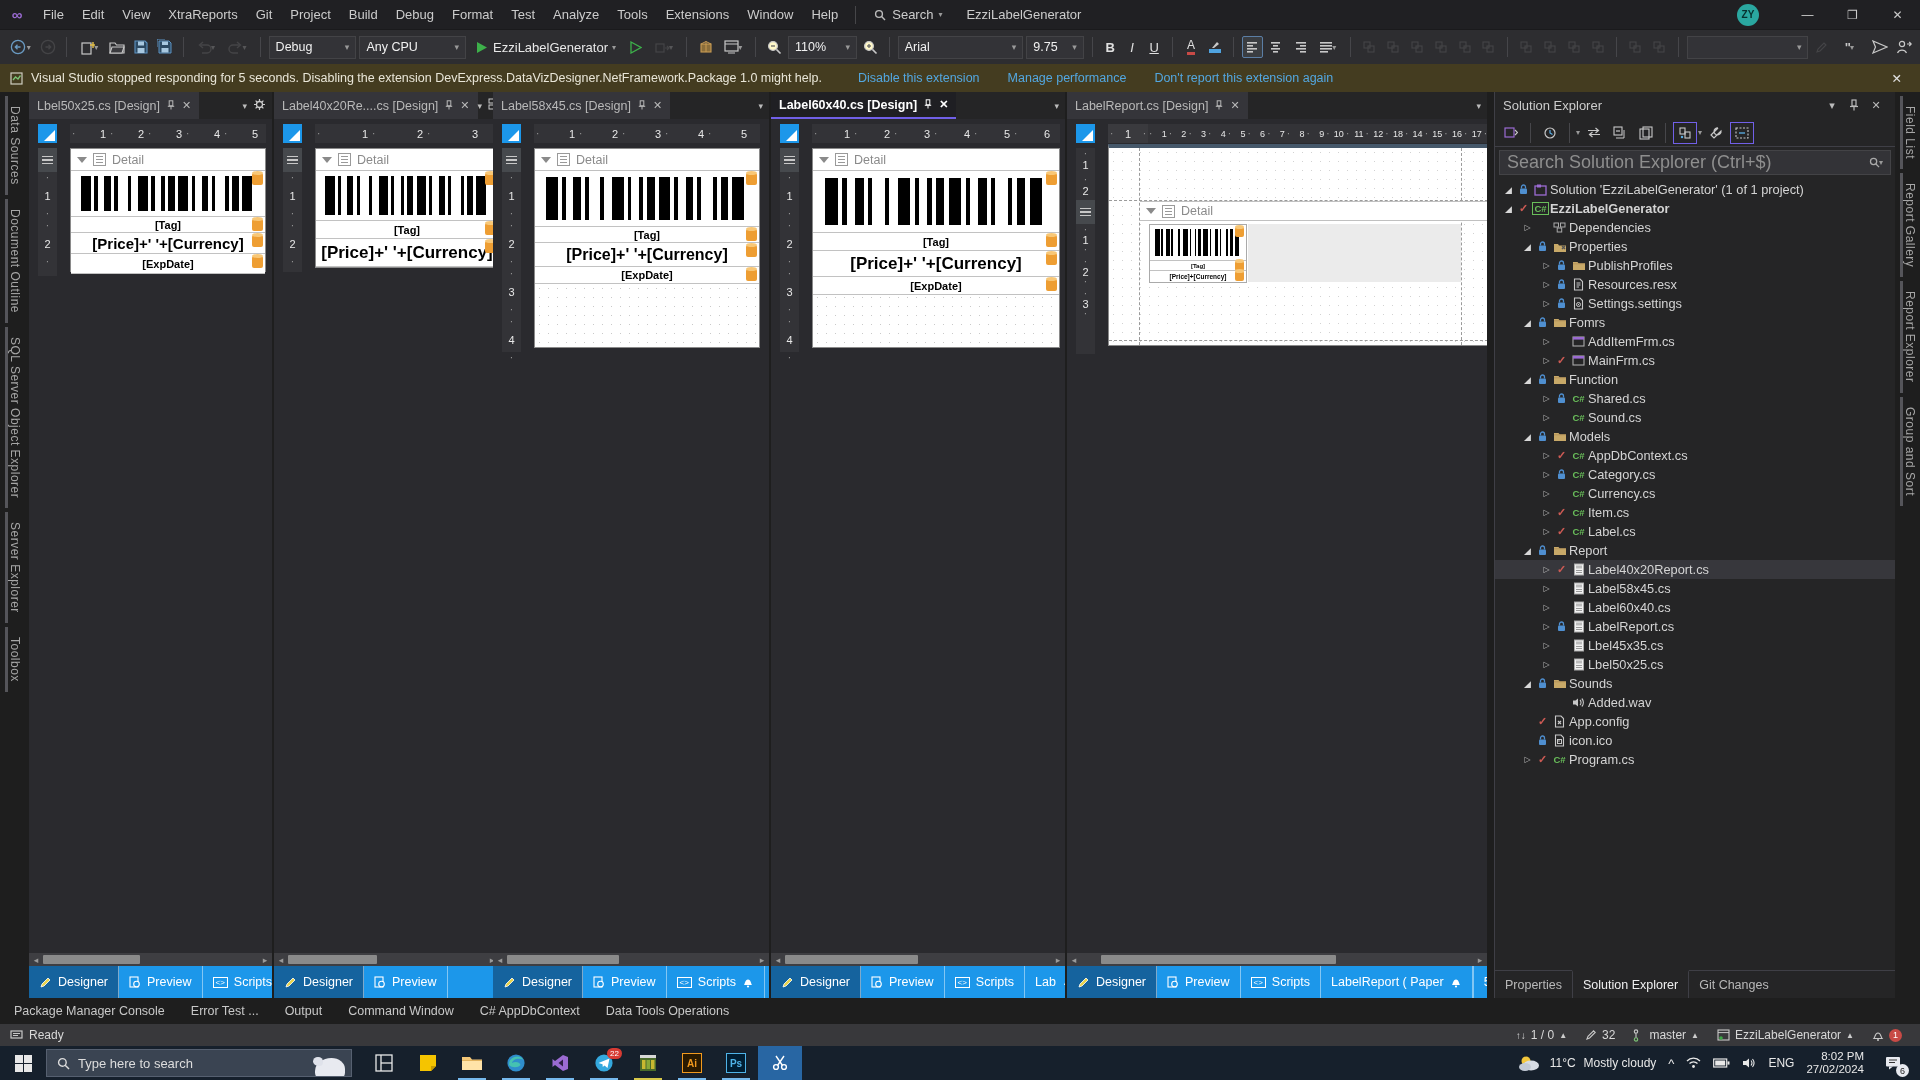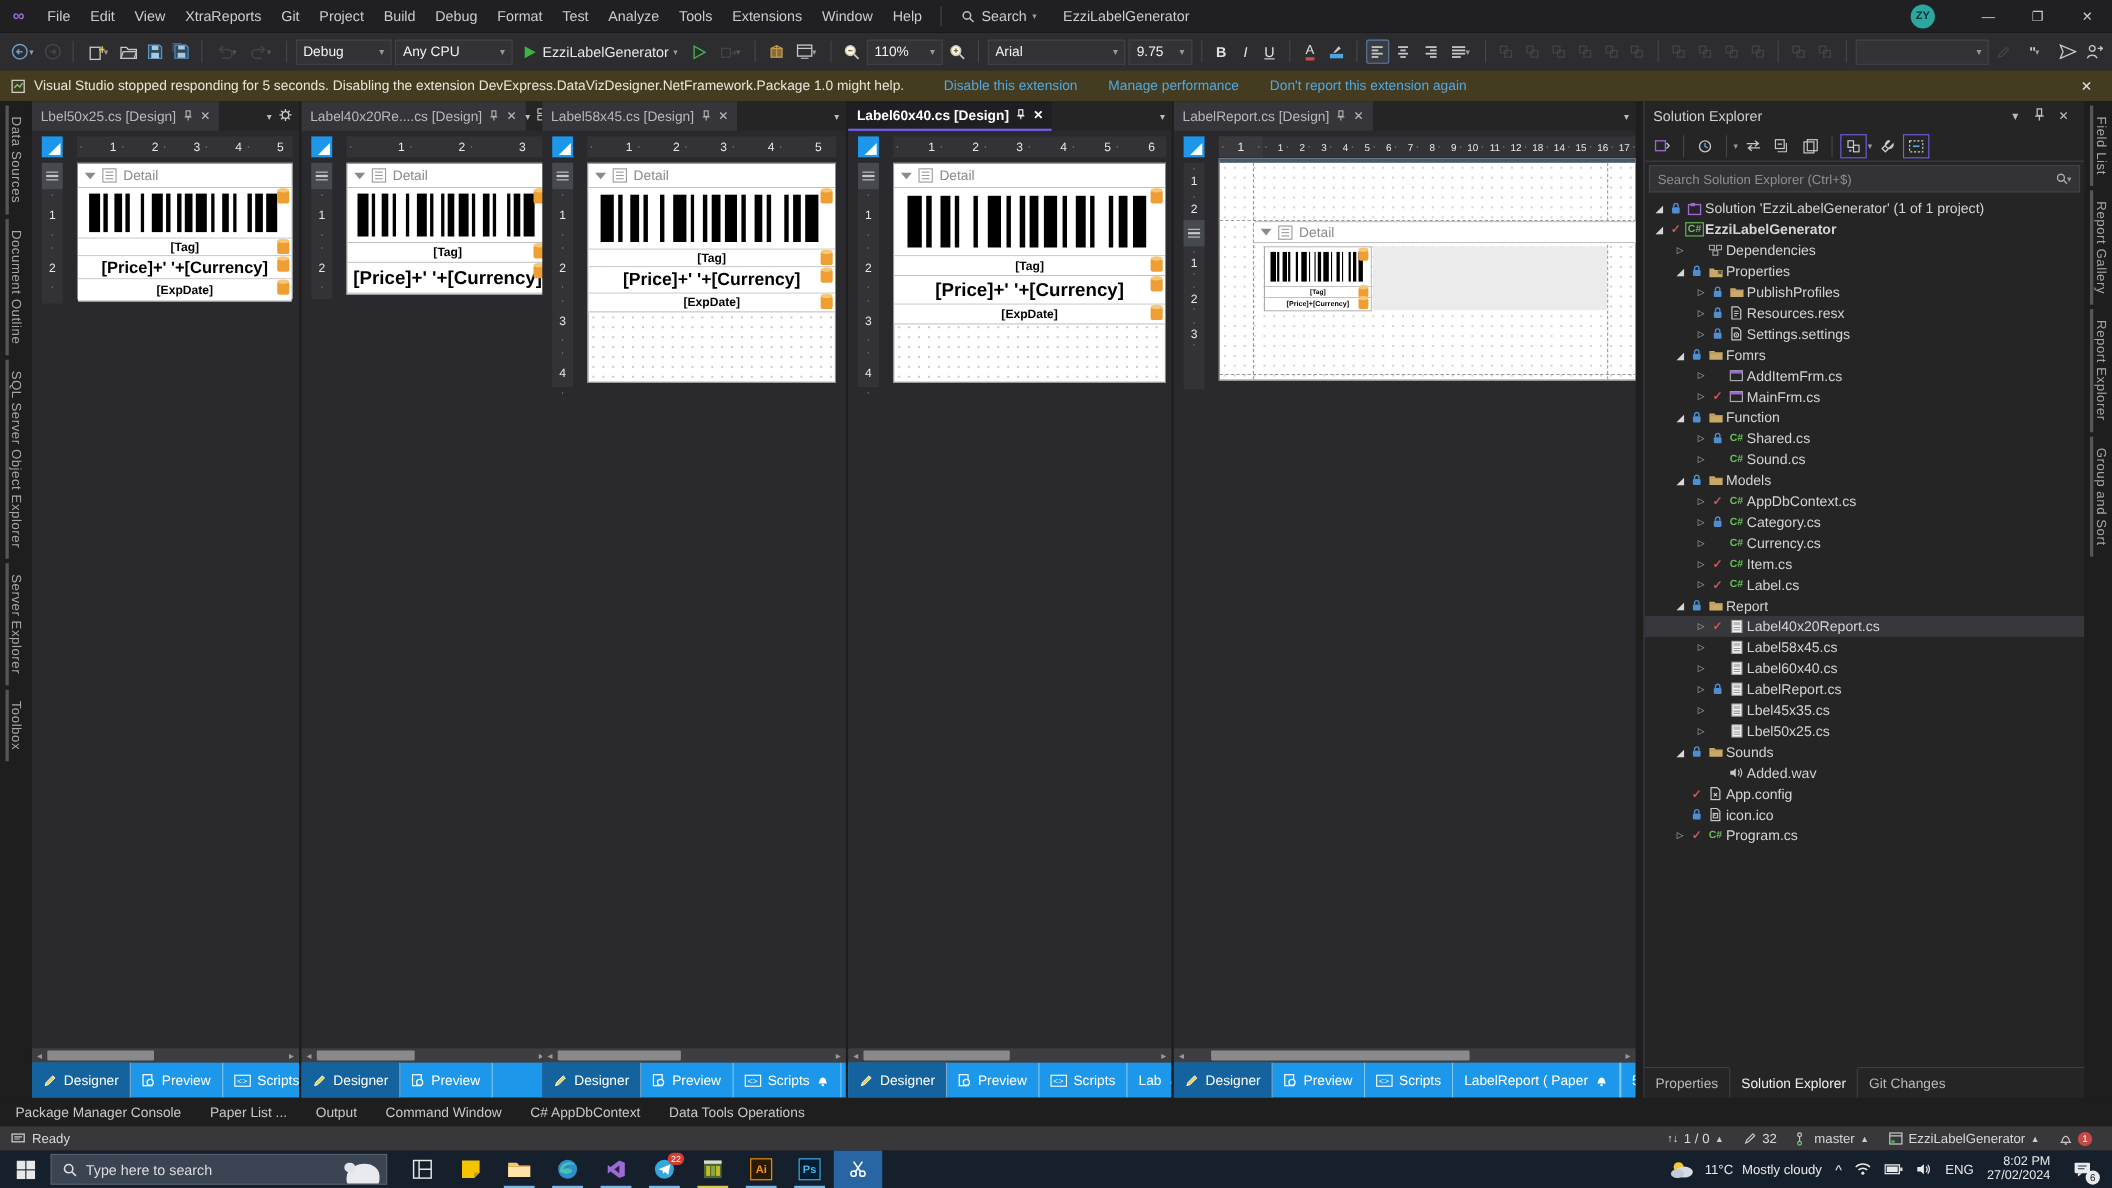--- a/index.html
+++ b/index.html
@@ -93,21 +93,21 @@
   
   #sol-exp { position:absolute; left:1494px; top:0; width:401px; height:906px; background:#252526;
     display:flex; flex-direction:column; border-left:1px solid #3F3F46; }
   #se-title { height:27px; display:flex; align-items:center; padding:0 8px; color:#CCC; }
   #se-title .sp { flex:1; }
   .se-title-ic { width:22px; text-align:center; color:#BBB; font-size:11px; }
   #se-toolbar { height:28px; display:flex; align-items:center; gap:2px; padding:0 4px; border-bottom:1px solid #3F3F46; }
   .se-ti { width:24px; height:22px; display:flex; align-items:center; justify-content:center; color:#C0C0C0; }
   .se-ti.hl { border:1px solid #7160E8; }
   #se-search { height:25px; margin:3px 4px; background:#333337; border:1px solid #434346; display:flex; align-items:center; padding:0 7px; }
-  #se-search .ph { flex:1; color:#8E8E8E; font-size:12px; }
+  #se-search .ph { flex:1; color:#8E8E8E; font-size:18px; }
   #se-tree { flex:1; overflow:hidden; padding-top:2px; position:relative; }
   .trow { height:19px; display:flex; align-items:center; white-space:nowrap; color:#D4D4D4; font-size:12.8px; }
   .trow.sel { background:#37373C; }
   .trow .exp { width:15px; text-align:center; color:#B9B9B9; font-size:8px; flex:0 0 15px; }
   .trow .bdg { width:15px; flex:0 0 15px; display:flex; align-items:center; justify-content:center; }
   .trow .ticn { width:19px; flex:0 0 19px; display:flex; align-items:center; justify-content:center; }
   .chk { color:#CC5A54; font-weight:bold; font-size:11px; }
   .cs-glyph { color:#69BE5A; font-weight:bold; font-size:9.5px; }
   #se-tabs { height:28px; display:flex; align-items:stretch; background:#252526; border-top:1px solid #3F3F46; }
   .se-tab { display:flex; align-items:center; padding:0 10px; color:#B9B9B9; font-size:12.5px; }
@@ -1825,21 +1825,21 @@
   <div id="right-strip" class="edge-strip">
       <div class="vtab">Field List</div>
       <div class="vtab">Report Gallery</div>
       <div class="vtab">Report Explorer</div>
       <div class="vtab">Group and Sort</div>
     </div>
 </div>
 
 <div id="panel-tabs">
     <div>Package Manager Console</div>
-    <div>Paper List ...</div>
+    <div>Error Test ...</div>
     <div>Output</div>
     <div>Command Window</div>
     <div>C# AppDbContext</div>
     <div>Data Tools Operations</div>
   </div>
 
 <div id="statusbar">
   <svg width="13" height="11" viewBox="0 0 13 11">
       <rect x="1" y="1" width="11" height="7" fill="none" stroke="#C8C8C8" stroke-width="1.2"></rect>
       <line x1="3" y1="3.5" x2="10" y2="3.5" stroke="#C8C8C8"></line>

